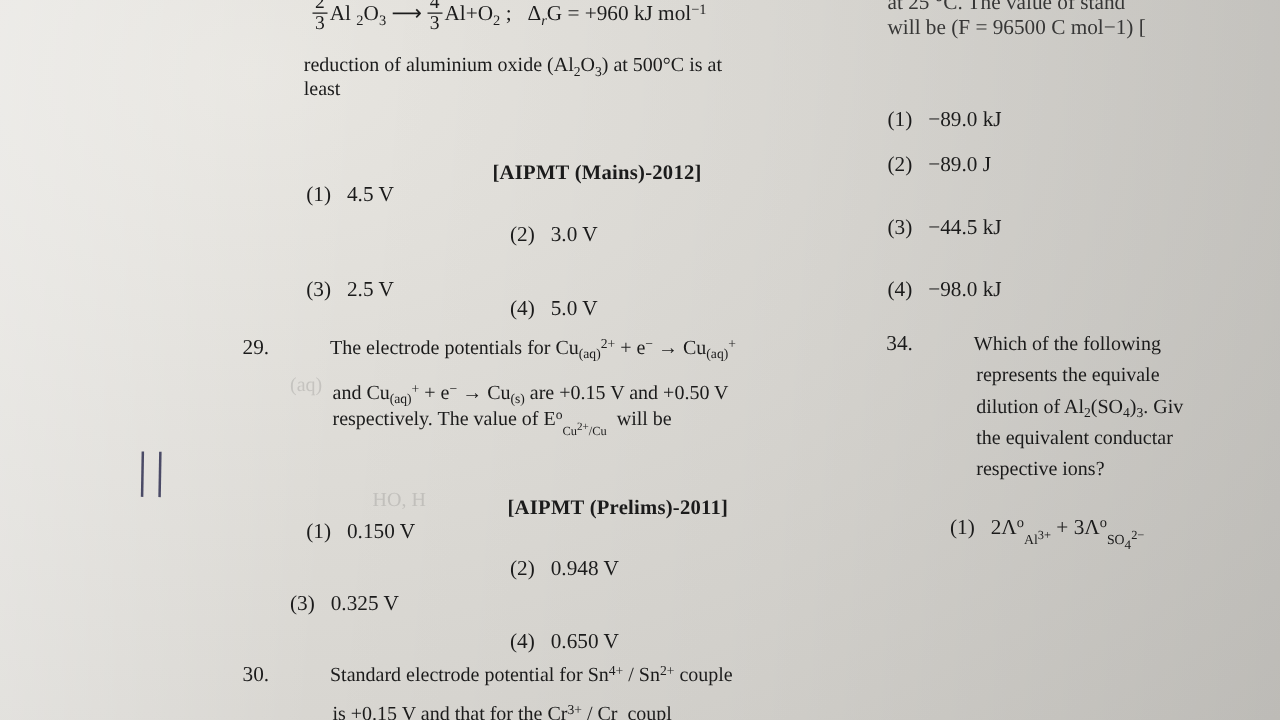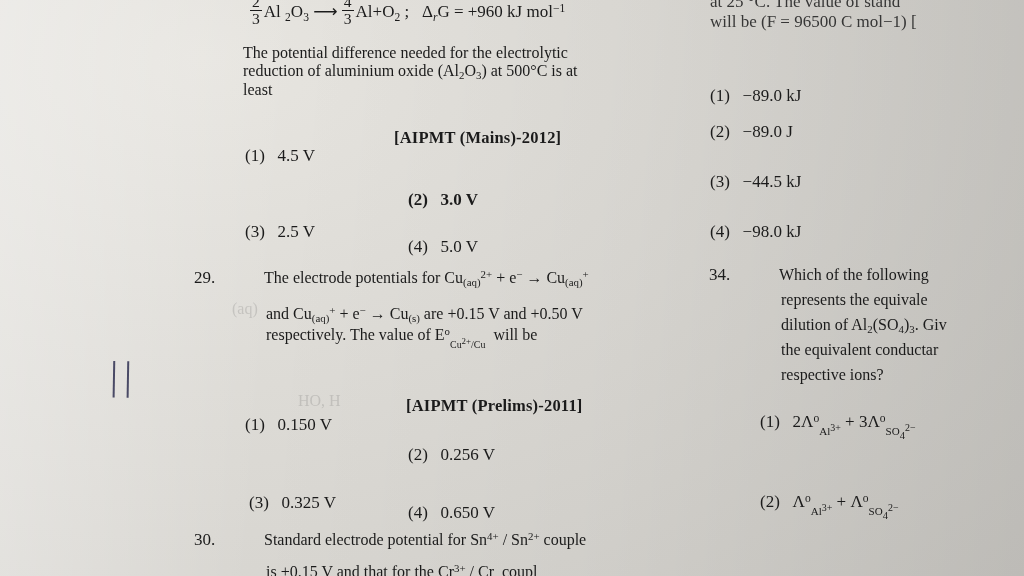--- a/index.html
+++ b/index.html
@@ -113,32 +113,31 @@
       &nbsp;&nbsp;<span>Δ<sub class="italic">r</sub>G = +960 kJ mol<sup>−1</sup></span>
     </span>
   </div>
 
   <div class="topright">
     <div class="clip-line" style="position:absolute; left:10px; top:-8px; width:320px;">at 25 °C. The value of stand</div>
     <div style="position:absolute; left:10px; top:12px; width:330px;">will be (F = 96500 C mol−1) [</div>
   </div>
 
   <div class="blk" style="left:243px; top:44px; width:452px;">
-    <div>The potential difference needed for the electrolytic</div>
     <div>reduction of aluminium oxide (Al<sub>2</sub>O<sub>3</sub>) at 500°C is at</div>
     <div>least</div>
   </div>
 
   <div class="blk tag" style="left:394px; top:128px;">[AIPMT (Mains)-2012]</div>
 
   <div class="opt" style="left:245px; top:146px;">
     <span>(1)</span>
     &nbsp;&nbsp;<span>4.5 V</span>
   </div>
-  <div class="opt" style="left:408px; top:190px;font-weight:bold;">
+  <div class="opt" style="left:408px; top:178px;">
     <span>(2)</span>
     &nbsp;&nbsp;<span>3.0 V</span>
   </div>
   <div class="opt" style="left:245px; top:222px;">
     <span>(3)</span>
     &nbsp;&nbsp;<span>2.5 V</span>
   </div>
   <div class="opt" style="left:408px; top:237px;">
     <span>(4)</span>
     &nbsp;&nbsp;<span>5.0 V</span>
@@ -157,23 +156,23 @@
   </div>
 
   <div class="blk tag" style="left:406px; top:396px;">[AIPMT (Prelims)-2011]</div>
 
   <div class="opt" style="left:245px; top:415px;">
     <span>(1)</span>
     &nbsp;&nbsp;<span>0.150 V</span>
   </div>
   <div class="opt" style="left:408px; top:445px;">
     <span>(2)</span>
-    &nbsp;&nbsp;<span>0.256 V</span>
-  </div>
-  <div class="opt" style="left:249px; top:473px;margin-top:20px;">
+    &nbsp;&nbsp;<span>0.948 V</span>
+  </div>
+  <div class="opt" style="left:232px; top:473px;">
     <span>(3)</span>
     &nbsp;&nbsp;<span>0.325 V</span>
   </div>
   <div class="opt" style="left:408px; top:503px;">
     <span>(4)</span>
     &nbsp;&nbsp;<span>0.650 V</span>
   </div>
 
   <div class="blk" style="left:230px; top:530px; width:480px;">
     <div class="hang" style="padding-left:36px; text-indent:-36px;">
@@ -208,24 +207,20 @@
     <div style="padding-left:36px;">represents the equivale</div>
     <div style="padding-left:36px;">dilution of Al<sub>2</sub>(SO<sub>4</sub>)<sub>3</sub>. Giv</div>
     <div style="padding-left:36px;">the equivalent conductar</div>
     <div style="padding-left:36px;">respective ions?</div>
   </div>
 
   <div class="opt" style="left:760px; top:412px;">
     <span>(1)</span>
     &nbsp;&nbsp;<span>2Λ<sup>o</sup><sub style="display:inline-block; vertical-align:-0.75em; font-size:0.65em;">Al<sup style="font-size:0.9em;">3+</sup></sub> + 3Λ<sup>o</sup><sub style="display:inline-block; vertical-align:-0.75em; font-size:0.65em;">SO<sub style="font-size:0.95em;">4</sub><sup style="font-size:0.9em;">2−</sup></sub></span>
   </div>
-  <div class="opt" style="left:760px; top:492px;">
-    <span>(2)</span>
-    &nbsp;&nbsp;<span>Λ<sup>o</sup><sub style="display:inline-block; vertical-align:-0.75em; font-size:0.65em;">Al<sup style="font-size:0.9em;">3+</sup></sub> + Λ<sup>o</sup><sub style="display:inline-block; vertical-align:-0.75em; font-size:0.65em;">SO<sub style="font-size:0.95em;">4</sub><sup style="font-size:0.9em;">2−</sup></sub></span>
-  </div>
 
   <div class="vert-marks">||</div>
 
   <div class="ghost" style="left:298px; top:392px;">HO, H</div>
   <div class="ghost" style="left:232px; top:300px;">(aq)</div>
   <div class="ghost" style="left:448px; top:392px;">&nbsp;</div>
 
 </div>
 
 </body></html>

